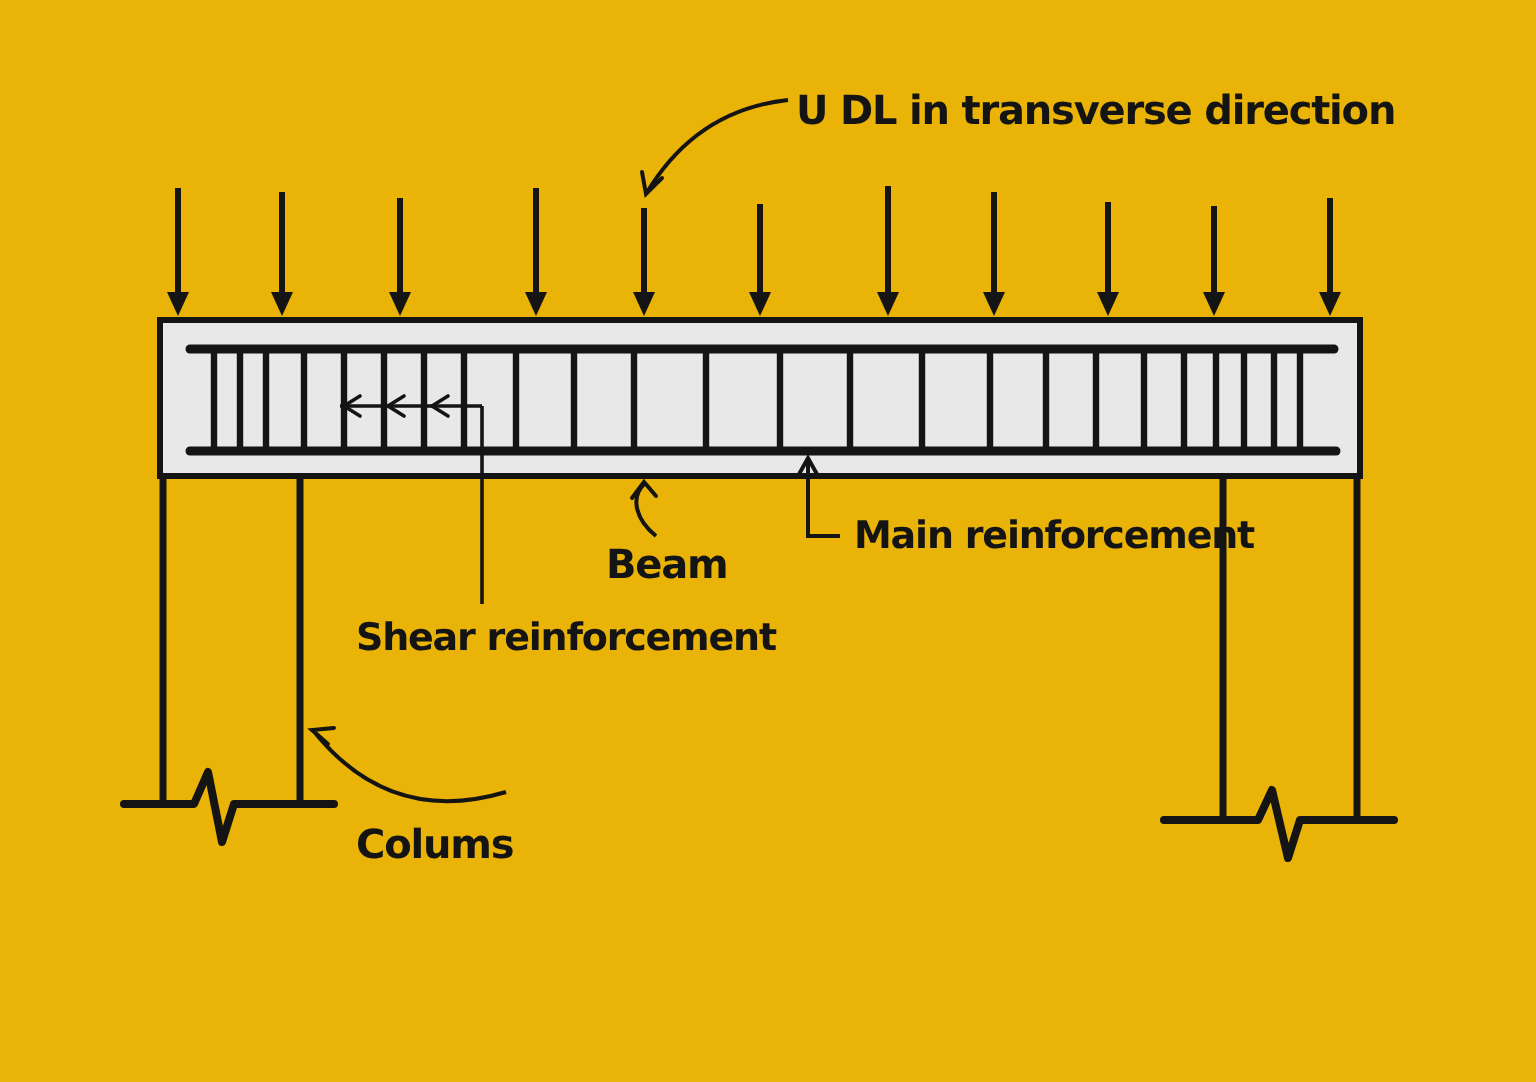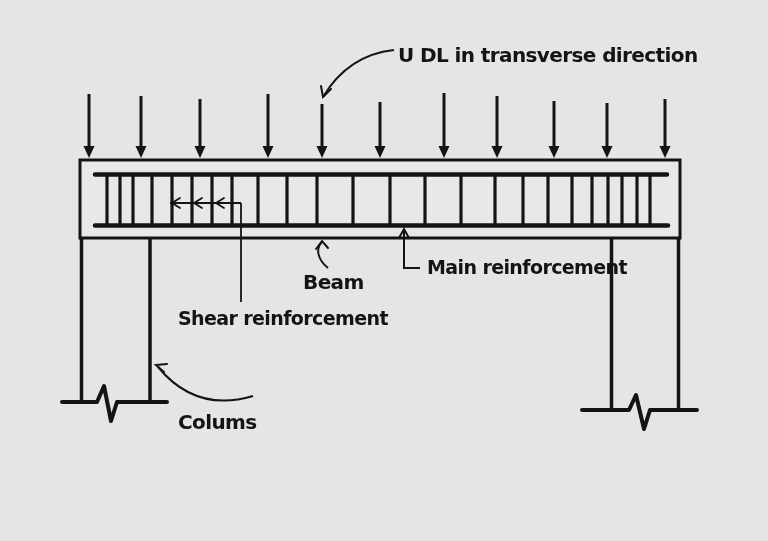--- a/index.html
+++ b/index.html
@@ -4,21 +4,21 @@
 <style>
   html, body {
     margin: 0;
     padding: 0;
     background: #ffffff;
   }
   .stage {
     position: relative;
     width: 768px;
     height: 541px;
-    background: #e5e5e5;
+    background: #eab308;
     overflow: hidden;
     text-align: center;
   }
   svg { display: block; }
   .hand {
     font-family: "DejaVu Sans", sans-serif;
     font-weight: 700;
     letter-spacing: -0.6px;
     fill: #141414;
   }

